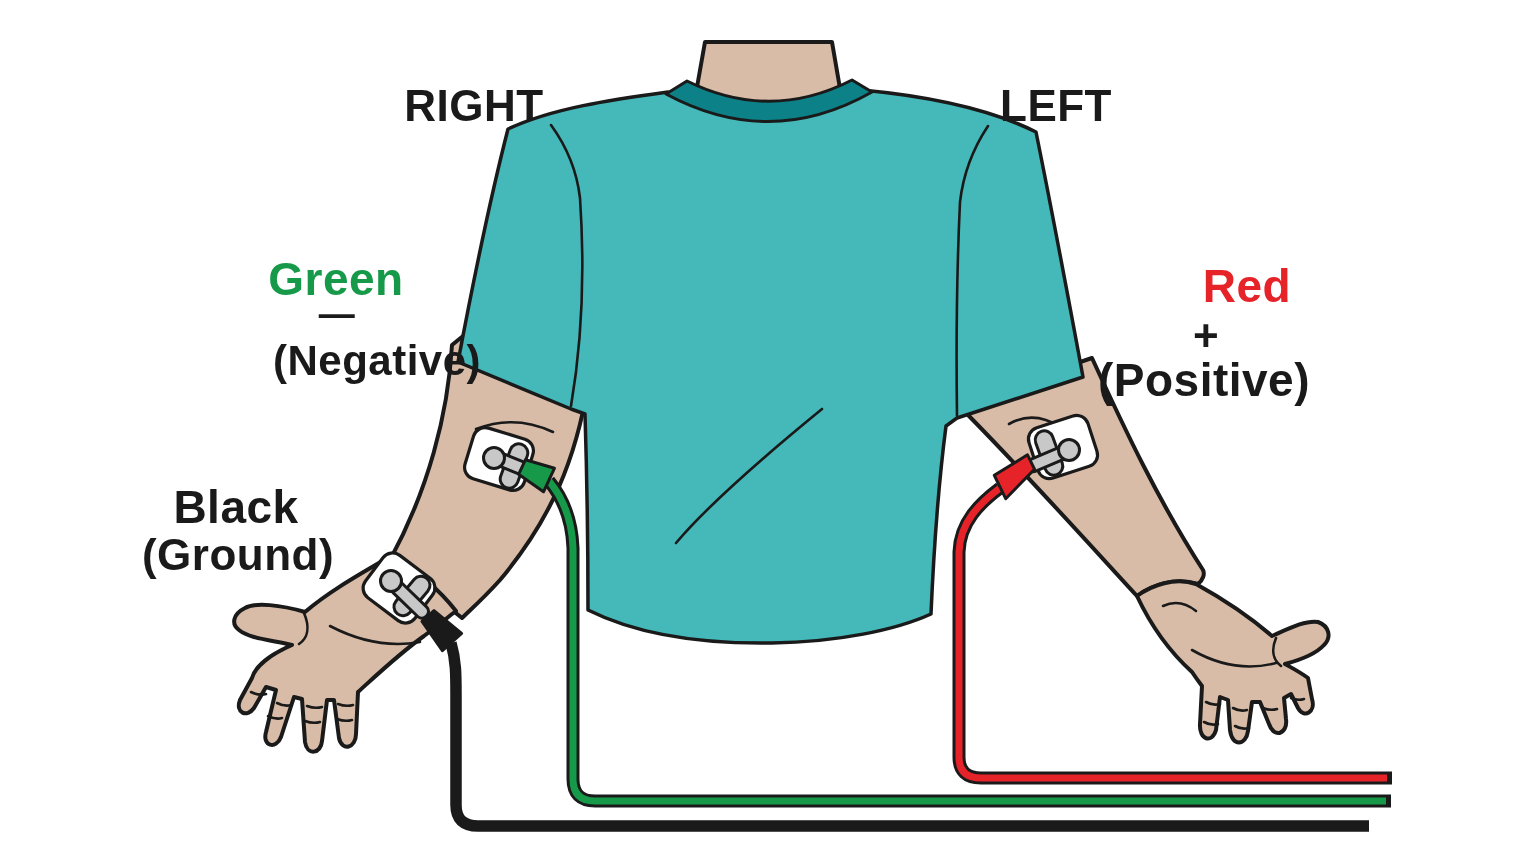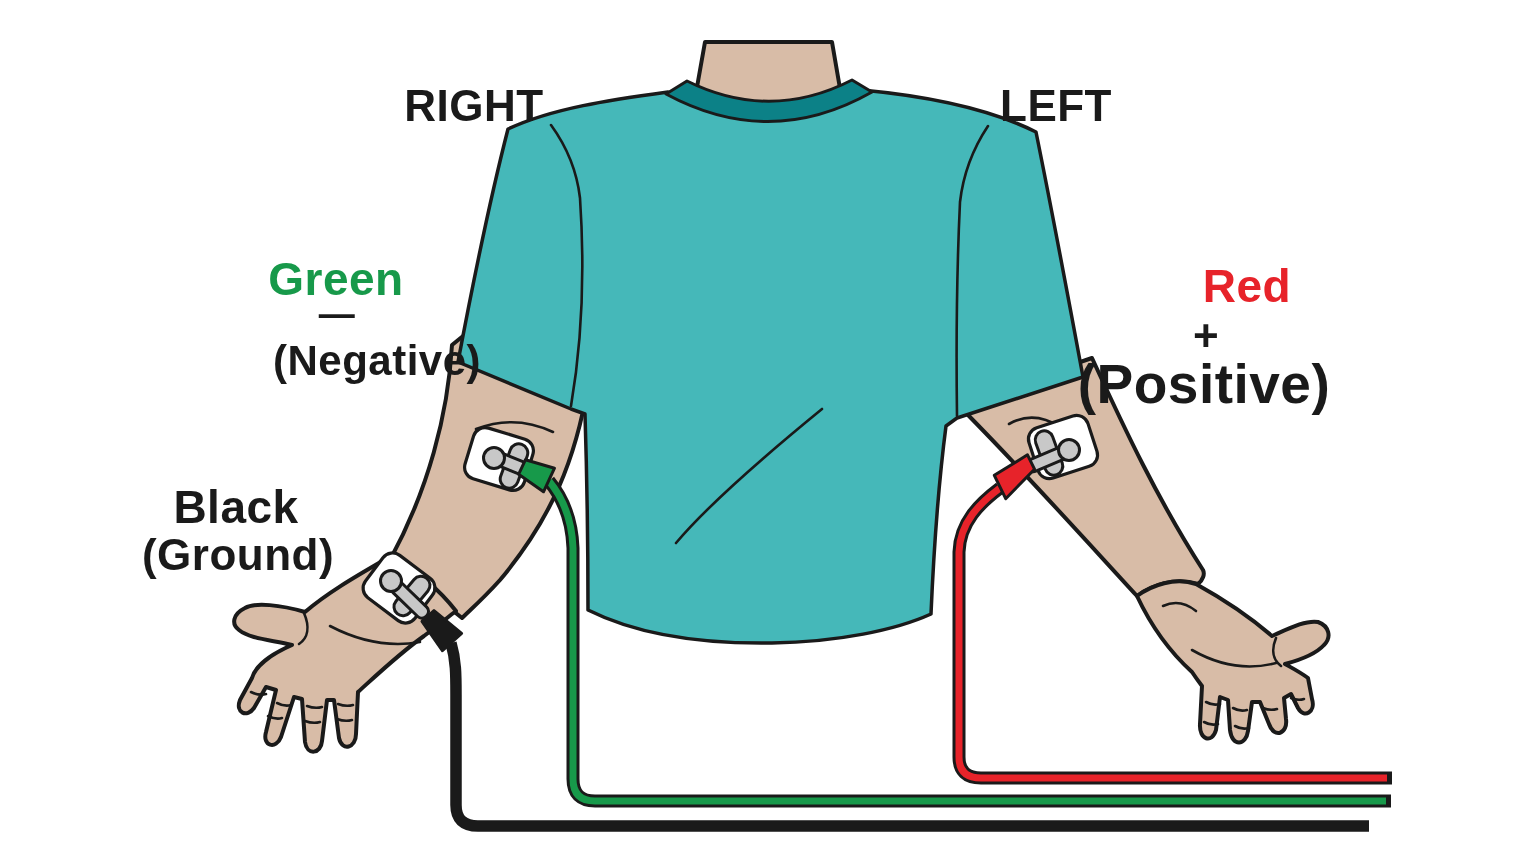--- a/index.html
+++ b/index.html
@@ -147,18 +147,18 @@
 
   <div class="label" style="left:474px;top:84px;font-size:44px;">RIGHT</div>
   <div class="label" style="left:1056px;top:84px;font-size:44px;">LEFT</div>
 
   <div class="label lead-green" style="left:336px;top:256px;font-size:46px;">Green</div>
   <div class="label" style="left:337px;top:296px;font-size:36px;">—</div>
   <div class="label" style="left:341px;top:340px;font-size:42px;margin-left:36px;">(Negative)</div>
 
   <div class="label lead-red" style="left:1247px;top:263px;font-size:46px;">Red</div>
   <div class="label" style="left:1206px;top:314px;font-size:44px;">+</div>
-  <div class="label" style="left:1204px;top:357px;font-size:55px;">(Positive)</div>
+  <div class="label" style="left:1204px;top:357px;font-size:46px;">(Positive)</div>
 
   <div class="label" style="left:238px;top:533px;font-size:44px;">(Ground)</div>
   <div class="label" style="left:236px;top:484px;font-size:46px;">Black</div>
 
 </div>
 
 </body></html>

